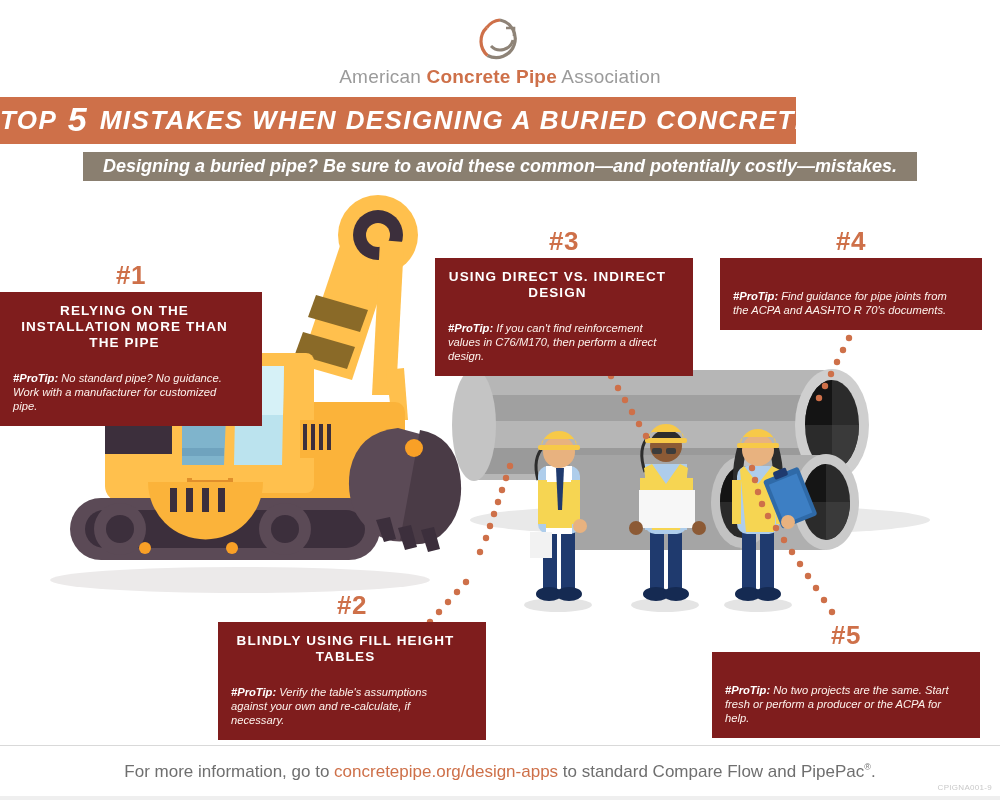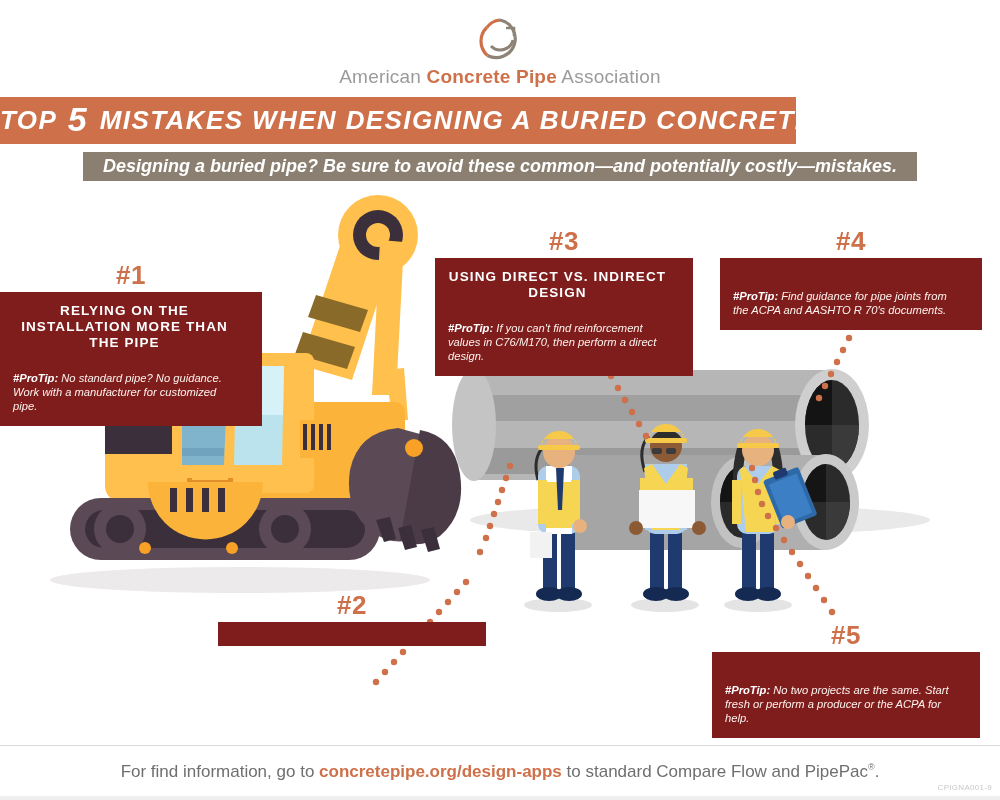--- a/index.html
+++ b/index.html
@@ -88,21 +88,21 @@
   #c4{left:720px;top:228px; width:262px;}
   #c5{left:712px;top:622px; width:268px;}
 
   
   .footline{position:absolute;left:0;top:745px;width:1000px;height:1px;background:#d9d9d9;}
   .footer{
     position:absolute;left:0;top:762px;width:1000px;text-align:center;
     font-size:17px;color:#6f6f6f;white-space:nowrap;
     font-family:"Liberation Sans Narrow","Liberation Sans",sans-serif;
   }
-  .footer b{color:#CE7049;font-weight:bold;}
+  .footer b{color:#CE7049;font-weight:normal;}
   .footer sup{font-size:9px;vertical-align:super;}
   .code{
     position:absolute;right:8px;top:783px;font-size:8px;color:#c9c9c9;
     letter-spacing:.3px;font-family:"Liberation Sans",sans-serif;
   }
   .botline{position:absolute;left:0;top:796px;width:1000px;height:4px;background:#efefef;}
 </style>
 </head>
 <body>
 
@@ -371,20 +371,22 @@
     <div class="num">#1</div>
     <div class="box">
       <div class="hdr">Relying on the installation more than the pipe</div>
       <div class="tip"><b>#ProTip:</b><span> No standard pipe? No guidance. Work with a manufacturer for customized pipe.</span></div>
     </div>
   </div>
 
   <div class="callout" id="c2">
     <div class="num">#2</div>
     <div class="box">
+      <div class="hdr">Blindly using fill height tables</div>
+      <div class="tip"><b>#ProTip:</b><span> Verify the table's assumptions against your own and re-calculate, if necessary.</span></div>
     </div>
   </div>
 
   <div class="callout" id="c3">
     <div class="num">#3</div>
     <div class="box">
       <div class="hdr">Using direct vs. indirect design</div>
       <div class="tip"><b>#ProTip:</b><span> If you can't find reinforcement values in C76/M170, then perform a direct design.</span></div>
     </div>
   </div>
@@ -397,17 +399,17 @@
   </div>
 
   <div class="callout" id="c5">
     <div class="num">#5</div>
     <div class="box">
       <div class="tip"><b>#ProTip:</b><span> No two projects are the same. Start fresh or perform a producer or the ACPA for help.</span></div>
     </div>
   </div>
 
   <div class="footline"></div>
-  <div class="footer"><span>For find information, go to </span><b>concretepipe.org/design-apps</b><span> to standard Compare Flow and PipePac</span><sup>®</sup><span>.</span></div>
+  <div class="footer"><span>For more information, go to </span><b>concretepipe.org/design-apps</b><span> to standard Compare Flow and PipePac</span><sup>®</sup><span>.</span></div>
   <div class="code">CPIGNA001-9</div>
   <div class="botline"></div>
 
 </div>
 
 </body></html>

